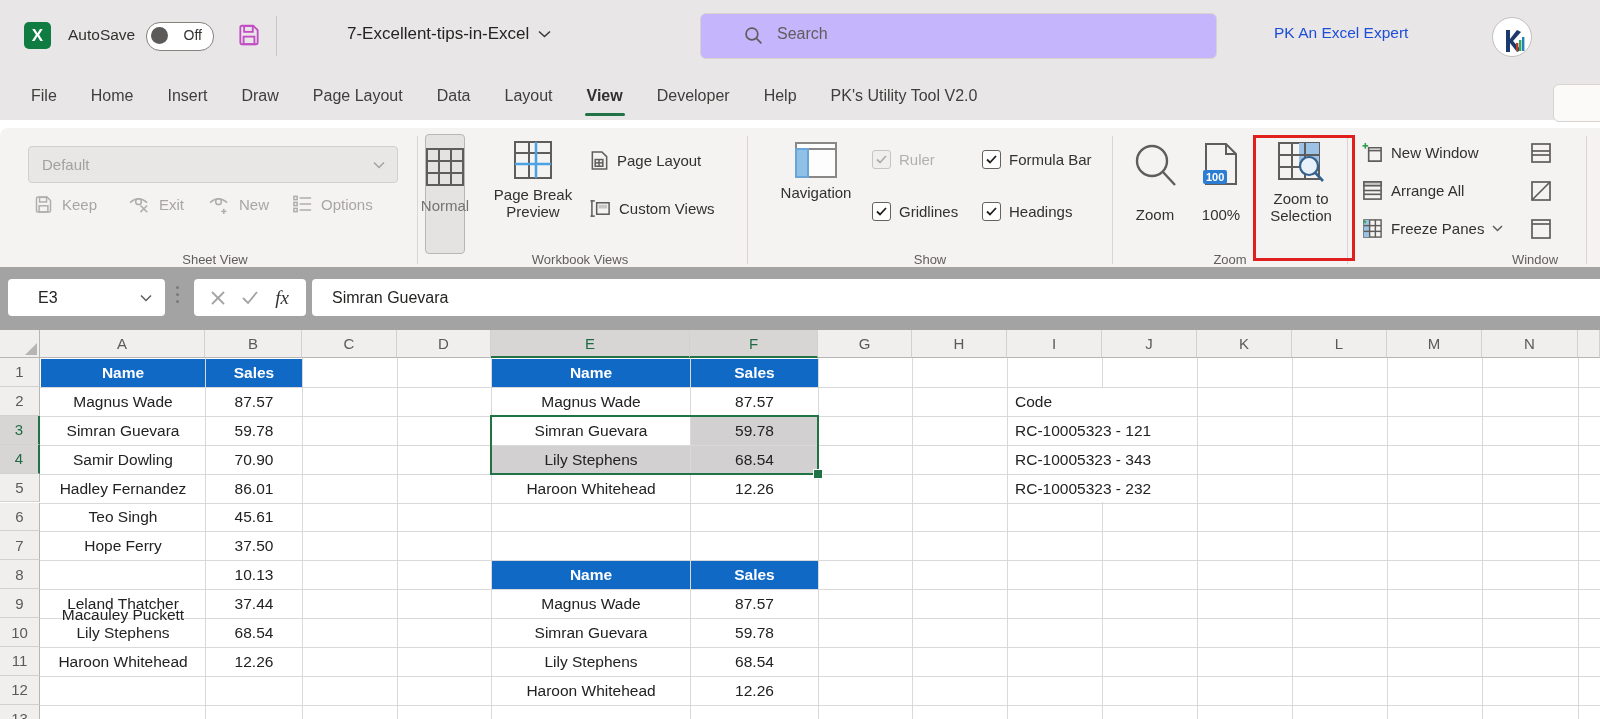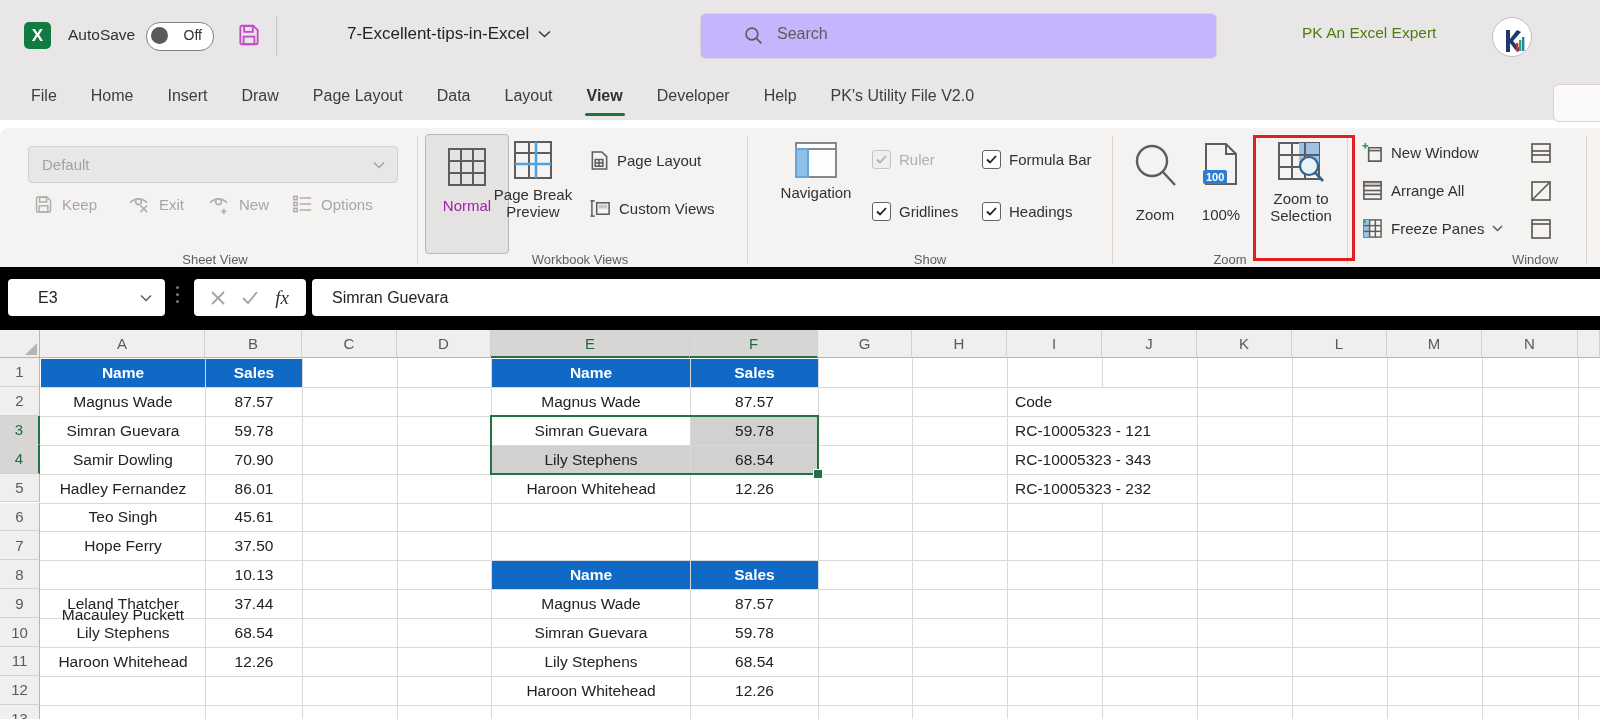--- a/index.html
+++ b/index.html
@@ -15,21 +15,21 @@
   .autosave-label{position:absolute;left:68px;top:26px;font-size:15.5px;color:#323130;}
   .toggle{position:absolute;left:146px;top:22px;width:66px;height:27px;border:1px solid #85827e;border-radius:14px;background:#fff;}
   .toggle .knob{position:absolute;left:4px;top:4px;width:17px;height:17px;border-radius:50%;background:#5c5a58;}
   .toggle .state{position:absolute;right:11px;top:4px;font-size:14px;color:#323130;}
   .save-icon{position:absolute;left:236px;top:22px;}
   .tb-divider{position:absolute;left:276px;top:16px;width:1px;height:40px;background:#c8c6c4;}
   .filename{position:absolute;left:303px;top:24px;font-size:17px;color:#252423;display:flex;align-items:center;gap:9px;margin-left:44px;}
   .searchbox{position:absolute;left:700px;top:13px;width:515px;height:44px;background:#c4b5fd;border:1px solid #d6d3d1;border-radius:6px;}
   .searchbox .mag{position:absolute;left:42px;top:11px;}
   .searchbox .ph{position:absolute;left:76px;top:11px;font-size:16px;color:#5f5d5b;}
-  .account{position:absolute;left:1302px;top:24px;font-size:15.5px;color:#4d7c0f;}
+  .account{position:absolute;left:1274px;top:24px;font-size:15.5px;color:#1d4ed8;}
   .avatar{position:absolute;left:1492px;top:17px;width:38px;height:38px;border-radius:50%;background:#fff;
           border:1px solid #c3c1bf;display:flex;align-items:flex-end;justify-content:center;overflow:hidden;}
 
   
   .tabrow{position:absolute;left:0;top:72px;width:1600px;height:48px;background:#e8e6e6;display:flex;align-items:stretch;padding-left:14px;box-sizing:border-box;}
   .tab{position:relative;padding:0 17px;line-height:48px;font-size:16px;color:#3f3e3d;white-space:nowrap;}
   .tab.active{font-weight:700;color:#323130;}
   .tab.active::after{content:"";position:absolute;left:15px;right:15px;bottom:4px;height:3px;border-radius:2px;background:#217346;}
   .collapse-sliver{position:absolute;left:1553px;top:84px;width:60px;height:36px;background:#fbfaf9;border:1px solid #d6d3d1;border-radius:6px;}
 
@@ -37,32 +37,32 @@
   .ribbon{position:absolute;left:0;top:128px;width:1600px;height:146px;background:#f5f3f2;border-bottom:1px solid #cfcdcb;border-radius:8px 0 0 0;}
   .vsep{position:absolute;top:8px;width:1px;height:128px;background:#d8d5d3;}
   .grouplabel{position:absolute;top:124px;font-size:13px;color:#605e5c;text-align:center;white-space:nowrap;}
   .bigbtn{position:absolute;display:flex;flex-direction:column;align-items:center;gap:4px;font-size:15px;color:#323130;text-align:center;}
   .bigbtn .cap{line-height:17px;}
   .smallbtn{position:absolute;display:flex;align-items:center;gap:8px;font-size:15px;color:#323130;white-space:nowrap;}
   .disabledtxt{color:#a8a6a4;}
   .sv-dropdown{position:absolute;left:28px;top:18px;width:370px;height:37px;background:#e9e7e6;border:1px solid #d2d0ce;border-radius:4px;
                font-size:15px;color:#a3a1a0;display:flex;align-items:center;padding-left:13px;box-sizing:border-box;}
   .sv-dropdown svg{position:absolute;right:12px;top:14px;}
-  .normalbtn{position:absolute;left:425px;top:6px;width:84px;height:120px;background:#e5e3e1;border:1px solid #b9b7b5;border-radius:4px;
-             display:flex;flex-direction:column;align-items:center;padding-top:10px;box-sizing:border-box;gap:8px;font-size:15px;color:#a21caf;}
+  .normalbtn{position:absolute;left:425px;top:6px;width:40px;height:120px;background:#e5e3e1;border:1px solid #b9b7b5;border-radius:4px;
+             display:flex;flex-direction:column;align-items:center;padding-top:10px;box-sizing:border-box;gap:8px;font-size:15px;color:#737373;}
   .checkrow{position:absolute;display:flex;align-items:center;gap:8px;font-size:15px;color:#323130;white-space:nowrap;}
   .cb{width:17px;height:17px;border:1.6px solid #64625f;border-radius:3px;background:#fff;display:flex;align-items:center;justify-content:center;flex:none;}
   .cb.dis{border-color:#c6c4c2;background:#f1efee;}
   .checkrow.dis{color:#b2b0ae;}
   .badge100{position:absolute;background:#2b7cd3;color:#fff;font-size:11px;font-weight:bold;border-radius:2px;padding:1px 3px;}
   .redbox{position:absolute;left:1253px;top:7px;width:96px;height:120px;border:3px solid #e01f1f;}
   .ztslabel{width:80px;}
 
   
-  .fbar{position:absolute;left:0;top:267px;width:1600px;height:63px;background:#000000;}
+  .fbar{position:absolute;left:0;top:267px;width:1600px;height:63px;background:#a3a3a3;}
   .namebox{position:absolute;left:8px;top:12px;width:157px;height:37px;background:#fff;border-radius:4px;
            font-size:16px;color:#252423;display:flex;align-items:center;padding-left:30px;box-sizing:border-box;}
   .namebox svg{position:absolute;right:13px;top:15px;}
   .fdots{position:absolute;left:176px;top:19px;display:flex;flex-direction:column;gap:4px;}
   .fdots i{width:3px;height:3px;border-radius:50%;background:#7a7977;}
   .fbtns{position:absolute;left:194px;top:12px;width:112px;height:37px;background:#fff;border-radius:4px;display:flex;align-items:center;justify-content:space-evenly;}
   .fx{font-family:"Liberation Serif","DejaVu Serif",serif;font-style:italic;font-size:19px;color:#323130;}
   .finput{position:absolute;left:312px;top:12px;width:1288px;height:37px;background:#fff;border-radius:4px 0 0 4px;
           font-size:16px;color:#252423;display:flex;align-items:center;padding-left:20px;box-sizing:border-box;}
 
@@ -133,21 +133,21 @@
       <div class="tab">File</div>
       <div class="tab">Home</div>
       <div class="tab">Insert</div>
       <div class="tab">Draw</div>
       <div class="tab">Page Layout</div>
       <div class="tab">Data</div>
       <div class="tab">Layout</div>
       <div class="tab active">View</div>
       <div class="tab">Developer</div>
       <div class="tab">Help</div>
-      <div class="tab">PK's Utility File V2.0</div>
+      <div class="tab">PK's Utility Tool V2.0</div>
     </div>
   <div class="collapse-sliver"></div>
 
   <div class="ribbon">
     <div class="vsep" style="left:417px"></div>
     <div class="vsep" style="left:747px"></div>
     <div class="vsep" style="left:1112px"></div>
     <div class="vsep" style="left:1347px"></div>
     <div class="vsep" style="left:1586px"></div>
 

